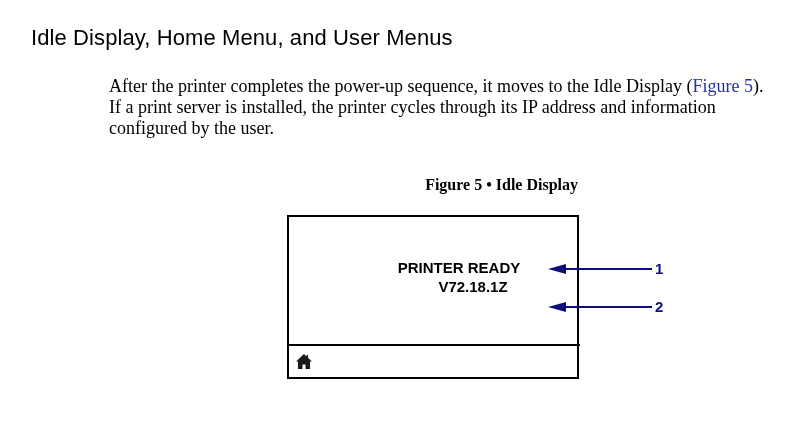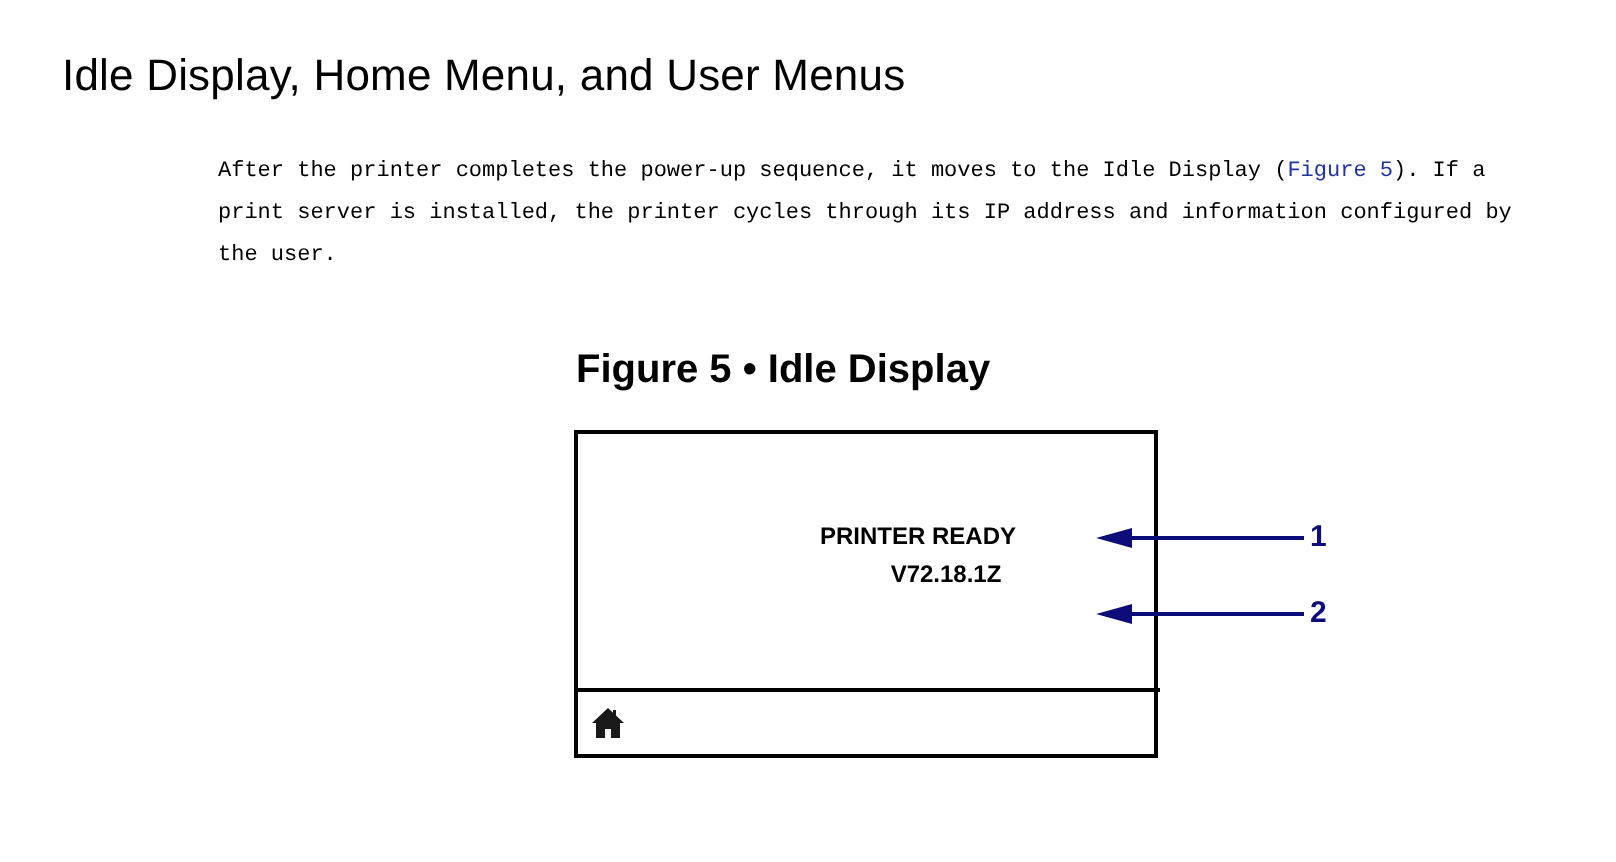--- a/index.html
+++ b/index.html
@@ -25,38 +25,38 @@
       line-height: 32px;
       letter-spacing: 0.1px;
       white-space: nowrap;
     }
     .body-paragraph {
       position: absolute;
       left: 109px;
       top: 76px;
       width: 670px;
       margin: 0;
-      font-family: Liberation Mono, monospace;
-      font-size: 11px;
+      font-family: Liberation Serif, serif;
+      font-size: 18px;
       line-height: 21px;
     }
     .body-paragraph a {
       color: #2233a0;
       text-decoration: none;
     }
     .figure-caption {
       position: absolute;
       left: 288px;
       width: 290px;
       top: 174px;
       margin: 0;
-      text-align: left;
-      font-family: Liberation Sans, sans-serif;
+      text-align: right;
+      font-family: Liberation Serif, serif;
       font-weight: bold;
-      font-size: 20px;
+      font-size: 16px;
       line-height: 22px;
     }
     .display-frame {
       position: absolute;
       left: 287px;
       top: 215px;
       width: 288px;
       height: 160px;
       border: 2px solid #000;
       box-sizing: content-box;
@@ -69,21 +69,21 @@
       height: 2px;
       background: #000;
     }
     .display-line {
       position: absolute;
       left: 289px;
       width: 340px;
       text-align: center;
       font-family: "Liberation Sans", sans-serif;
       font-weight: bold;
-      font-size: 12px;
+      font-size: 15px;
       line-height: 18px;
     }
     .display-line.status { top: 259px; }
     .display-line.version { top: 278px; margin-left: 14px; }
     .home-icon {
       position: absolute;
       left: 295px;
       top: 353px;
       width: 18px;
       height: 17px;

